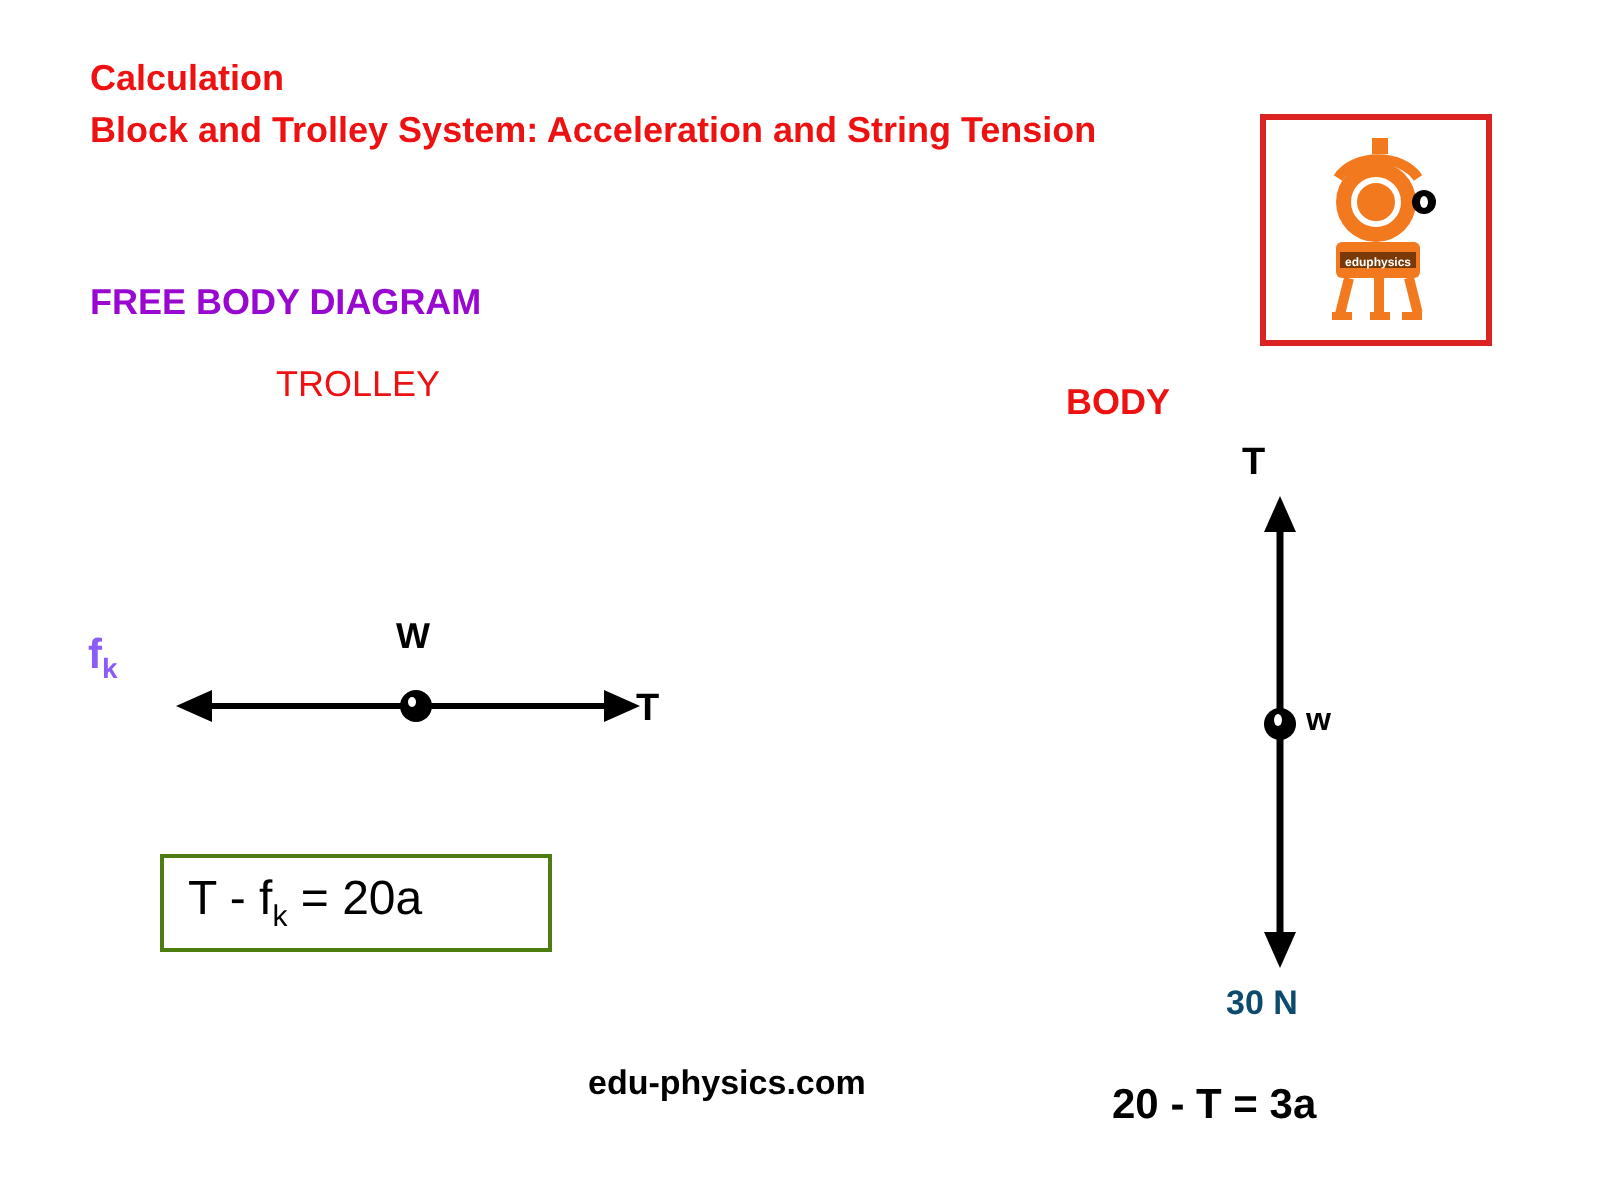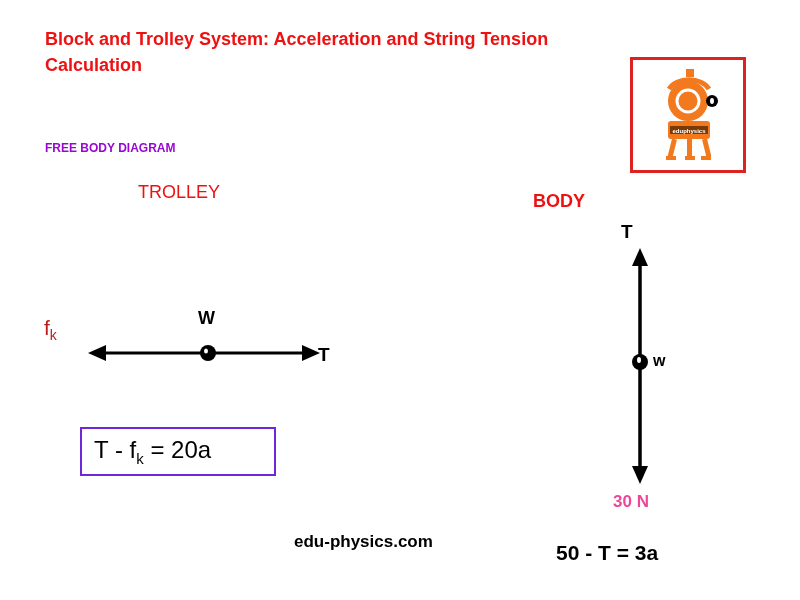--- a/index.html
+++ b/index.html
@@ -19,21 +19,21 @@
     color: #ee1111;
     font-weight: bold;
     font-size: 18px;
     line-height: 26px;
   }
 
   .fbd-heading {
     left: 45px; top: 141px;
     color: #9908d0;
     font-weight: bold;
-    font-size: 12px;
+    font-size: 18px;
   }
   .trolley-heading {
     left: 138px; top: 182px;
     color: #ee1111;
     font-weight: normal;
     font-size: 18px;
   }
   .block-heading {
     left: 533px; top: 191px;
     color: #ee1111;
@@ -45,23 +45,23 @@
     left: 630px; top: 57px;
     width: 116px; height: 116px;
     border: 3px solid #dd2222;
     background: #ffffff;
     display: flex; align-items: center; justify-content: center;
   }
 
   
   .fk-label {
     left: 44px; top: 316px;
-    font-weight: normal;
+    font-weight: bold;
     font-size: 21px;
-    color: #b91c1c;
+    color: #8b5cf6;
   }
   .fk-label sub { font-size: 14px; }
   .w-label {
     left: 198px; top: 308px;
     font-weight: bold;
     font-size: 18px;
     color: #000;
   }
   .t-label-trolley {
     left: 318px; top: 344px;
@@ -69,21 +69,21 @@
     font-size: 19px;
     color: #000;
   }
 
   .trolley-arrow { left: 88px; top: 340px; }
 
   
   .eq-box {
     left: 80px; top: 427px;
     width: 196px; height: 49px;
-    border: 2px solid #6d28d9;
+    border: 2px solid #4d7c0f;
     display: flex; align-items: center;
     padding-left: 12px;
     font-size: 24px;
     color: #000;
   }
   .eq-box sub { font-size: 15px; }
 
   
   .block-arrow { left: 626px; top: 248px; }
   .t-label-block {
@@ -95,43 +95,43 @@
   .w-label-block {
     left: 653px; top: 352px;
     font-weight: bold;
     font-size: 16px;
     color: #000;
   }
   .force-label-block {
     left: 613px; top: 492px;
     font-weight: bold;
     font-size: 17px;
-    color: #ec4899;
+    color: #0c4a6e;
   }
   .block-equation {
     left: 556px; top: 541px;
     font-weight: bold;
     font-size: 21px;
     color: #000;
   }
 
   .footer {
     left: 278px; top: 532px;
     font-weight: bold;
     font-size: 17px;
     color: #000;
     margin-left: 16px;
   }
 </style>
 </head>
 <body>
 
 <div class="abs title">
+  <div>Calculation</div>
   <div>Block and Trolley System: Acceleration and String Tension</div>
-  <div>Calculation</div>
 </div>
 
 <div class="abs logo-box">
   <svg width="104" height="104" viewBox="0 0 104 104">
 
     <path d="M 33 26 A 22 16 0 0 1 73 26" fill="none" stroke="#f2791e" stroke-width="5"></path>
     <rect x="50" y="6" width="8" height="8" fill="#f2791e"></rect>
 
     <circle cx="52" cy="38" r="20" fill="#f2791e"></circle>
     <circle cx="52" cy="38" r="11" fill="none" stroke="#ffffff" stroke-width="3"></circle>
@@ -178,15 +178,15 @@
 <svg class="abs block-arrow" width="28" height="236" viewBox="0 0 28 236">
   <line x1="14" y1="16" x2="14" y2="220" stroke="#000" stroke-width="3.5"></line>
   <polygon points="14,0 6,18 22,18" fill="#000"></polygon>
   <polygon points="14,236 6,218 22,218" fill="#000"></polygon>
   <circle cx="14" cy="114" r="8" fill="#000"></circle>
   <ellipse cx="13" cy="112" rx="2" ry="3" fill="#ffffff"></ellipse>
 </svg>
 
 <div class="abs w-label-block">w</div>
 <div class="abs force-label-block">30 N</div>
-<div class="abs block-equation">50 - T = 3a</div>
+<div class="abs block-equation">20 - T = 3a</div>
 
 <div class="abs footer">edu-physics.com</div>
 
 </body></html>

